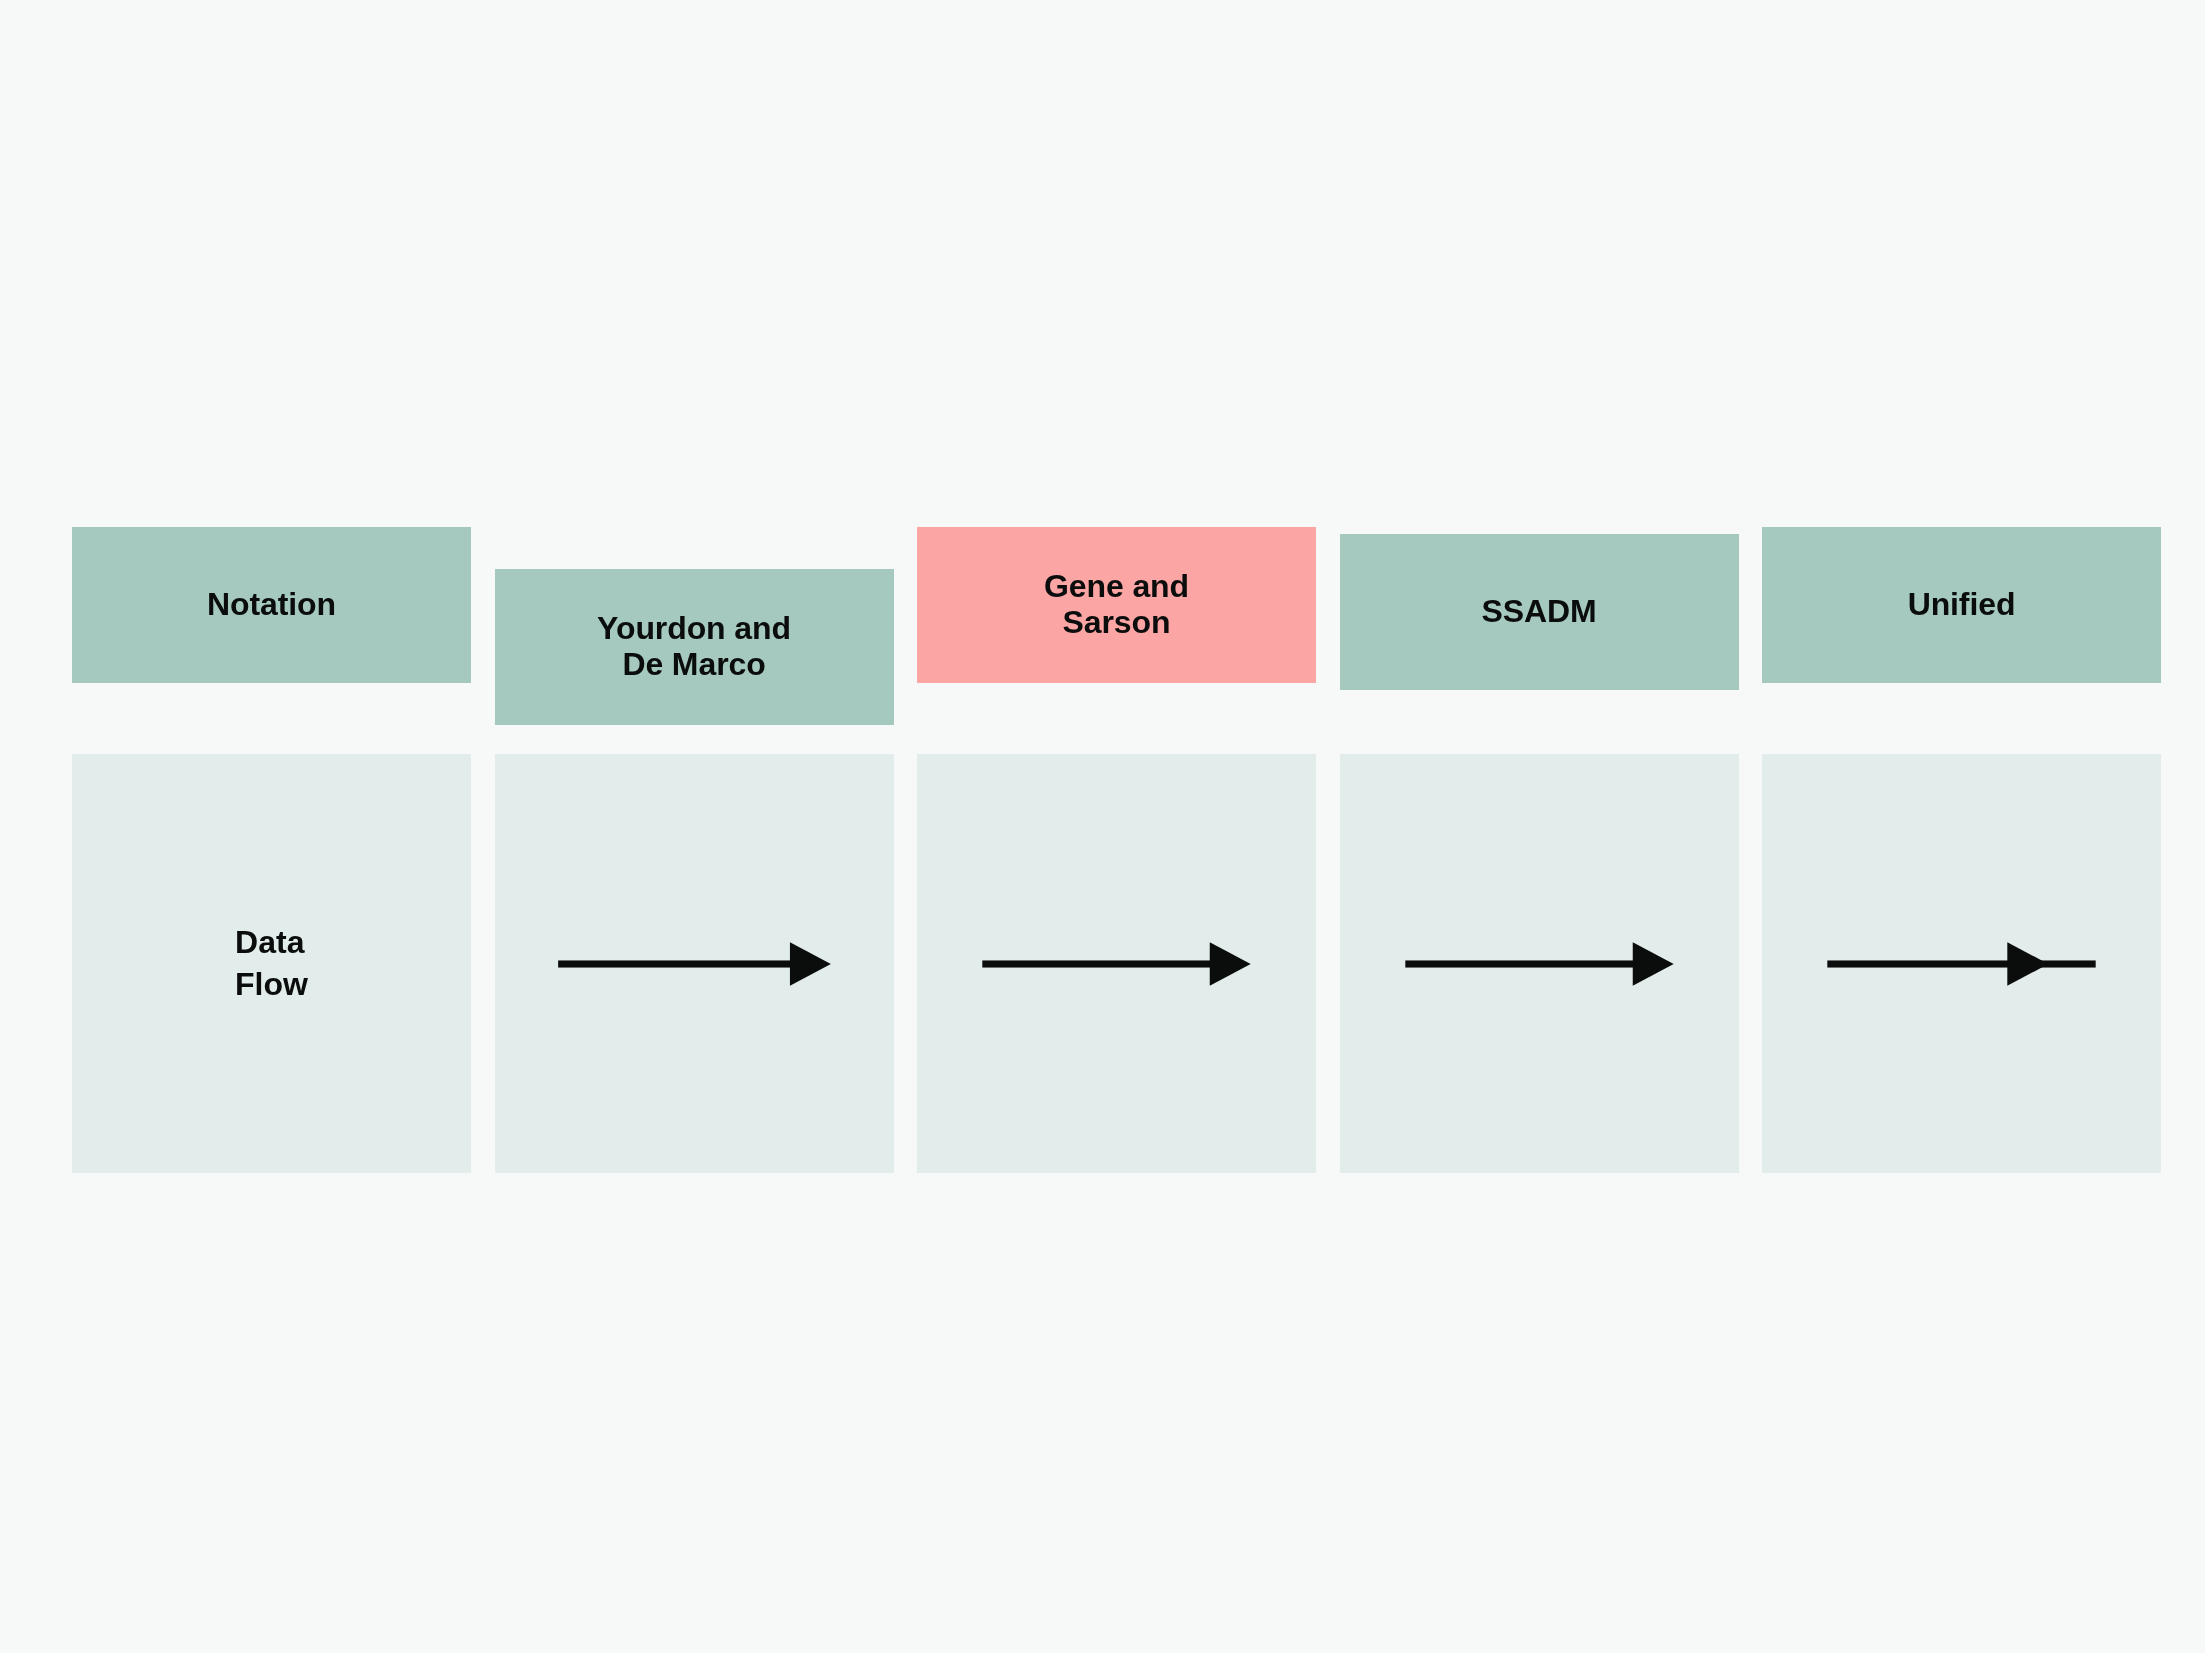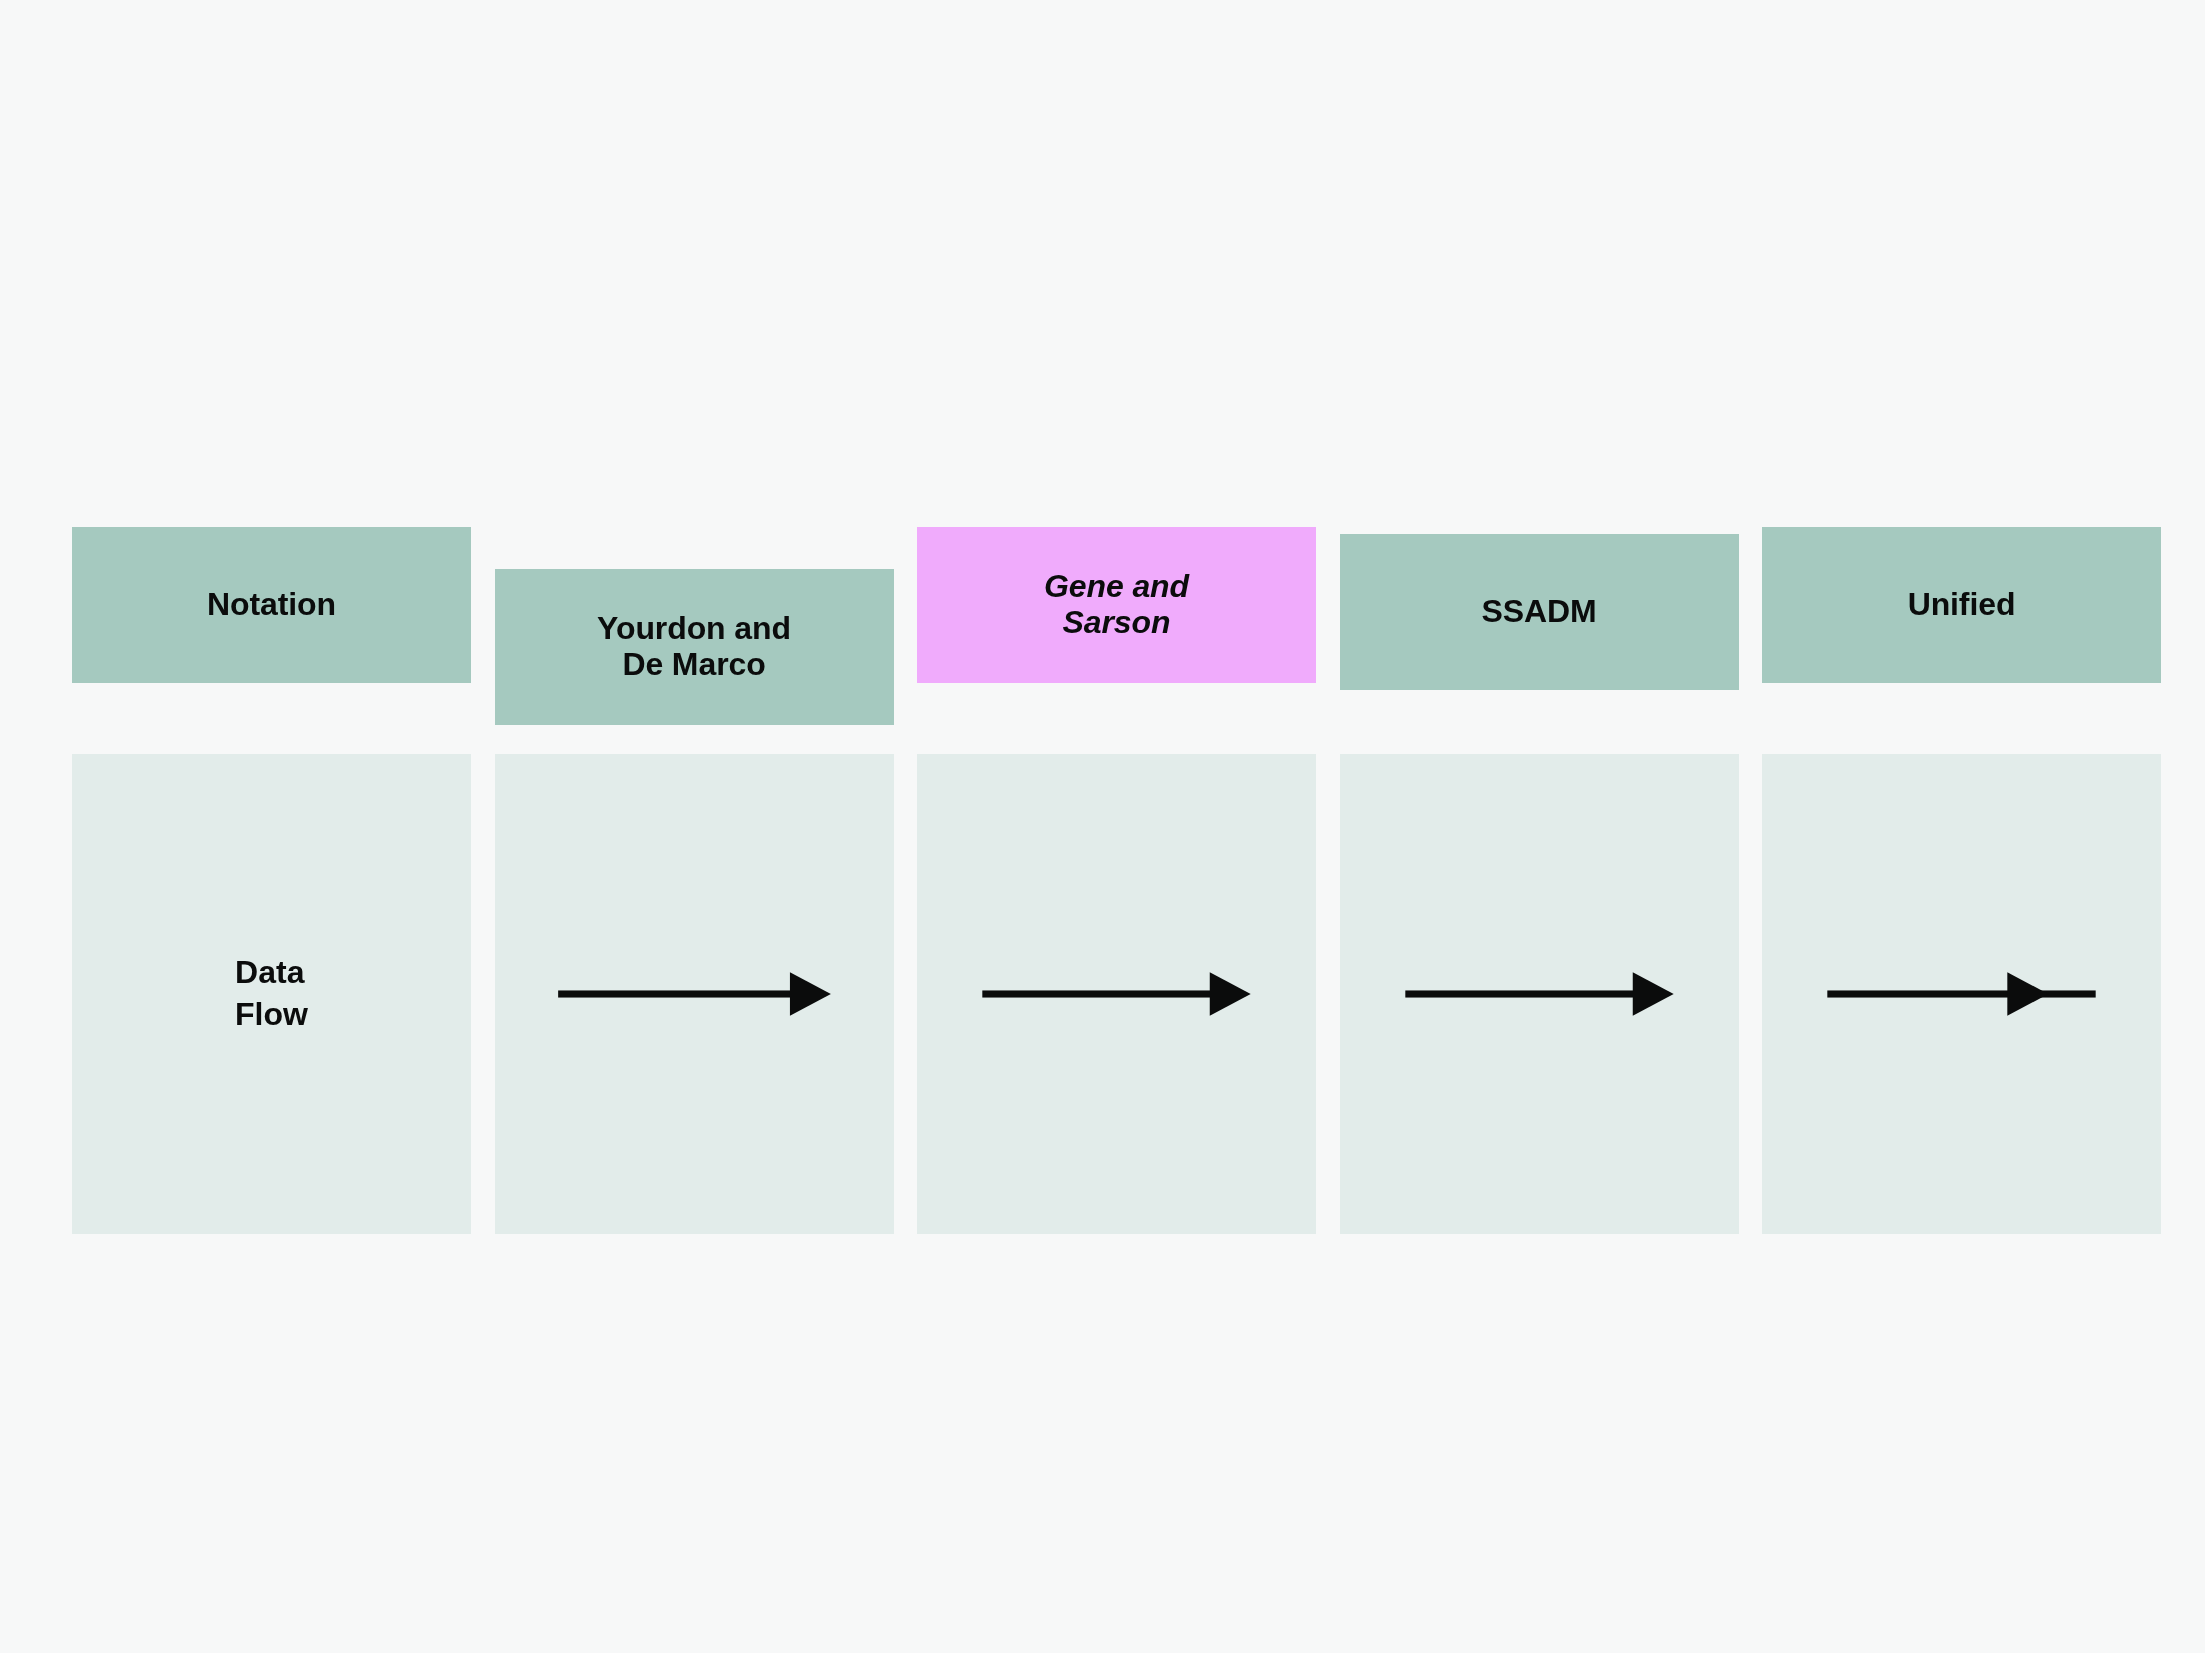--- a/index.html
+++ b/index.html
@@ -54,21 +54,21 @@
     line-height: 1.12;
     text-align: center;
     letter-spacing: -0.1px;
     white-space: pre-line;
   }
 
   
   .body-cell {
     flex: 0 0 399px;
     width: 399px;
-    height: 480px;
+    height: 419px;
     background: #e2ecea;
     display: flex;
     align-items: center;
     justify-content: center;
     box-sizing: border-box;
     position: relative;
   }
   .body-label {
     font-size: 32px;
     font-weight: bold;
@@ -92,21 +92,21 @@
 
     <div class="header-cell" style="background: rgb(165, 201, 191);">
       <span class="header-label">Notation</span>
     </div>
 
     <div class="header-cell" style="background: rgb(165, 201, 191); margin-top: 42px;">
       <span class="header-label">Yourdon and
 De Marco</span>
     </div>
 
-    <div class="header-cell" style="background: #f0abfc; font-style: italic;">
+    <div class="header-cell" style="background: #fca5a5;">
       <span class="header-label">Gene and
 Sarson</span>
     </div>
 
     <div class="header-cell" style="background: rgb(165, 201, 191); margin-top: 7px;">
       <span class="header-label">SSADM</span>
     </div>
 
     <div class="header-cell" style="background: rgb(165, 201, 191); justify-content: center;">
       <span class="header-label">Unified</span>

